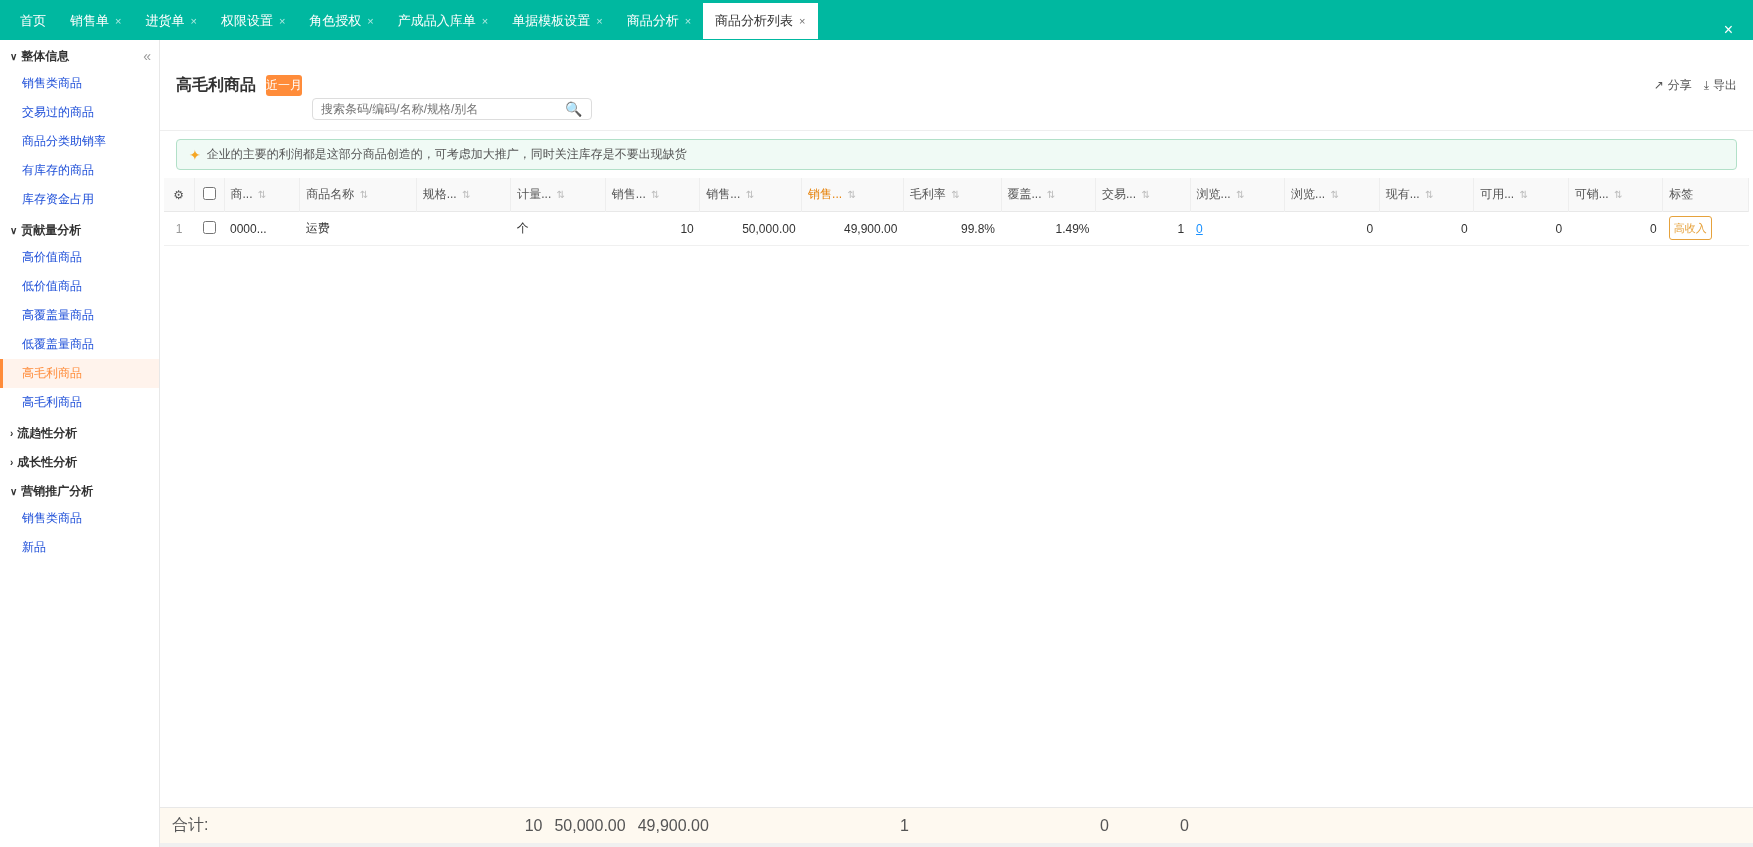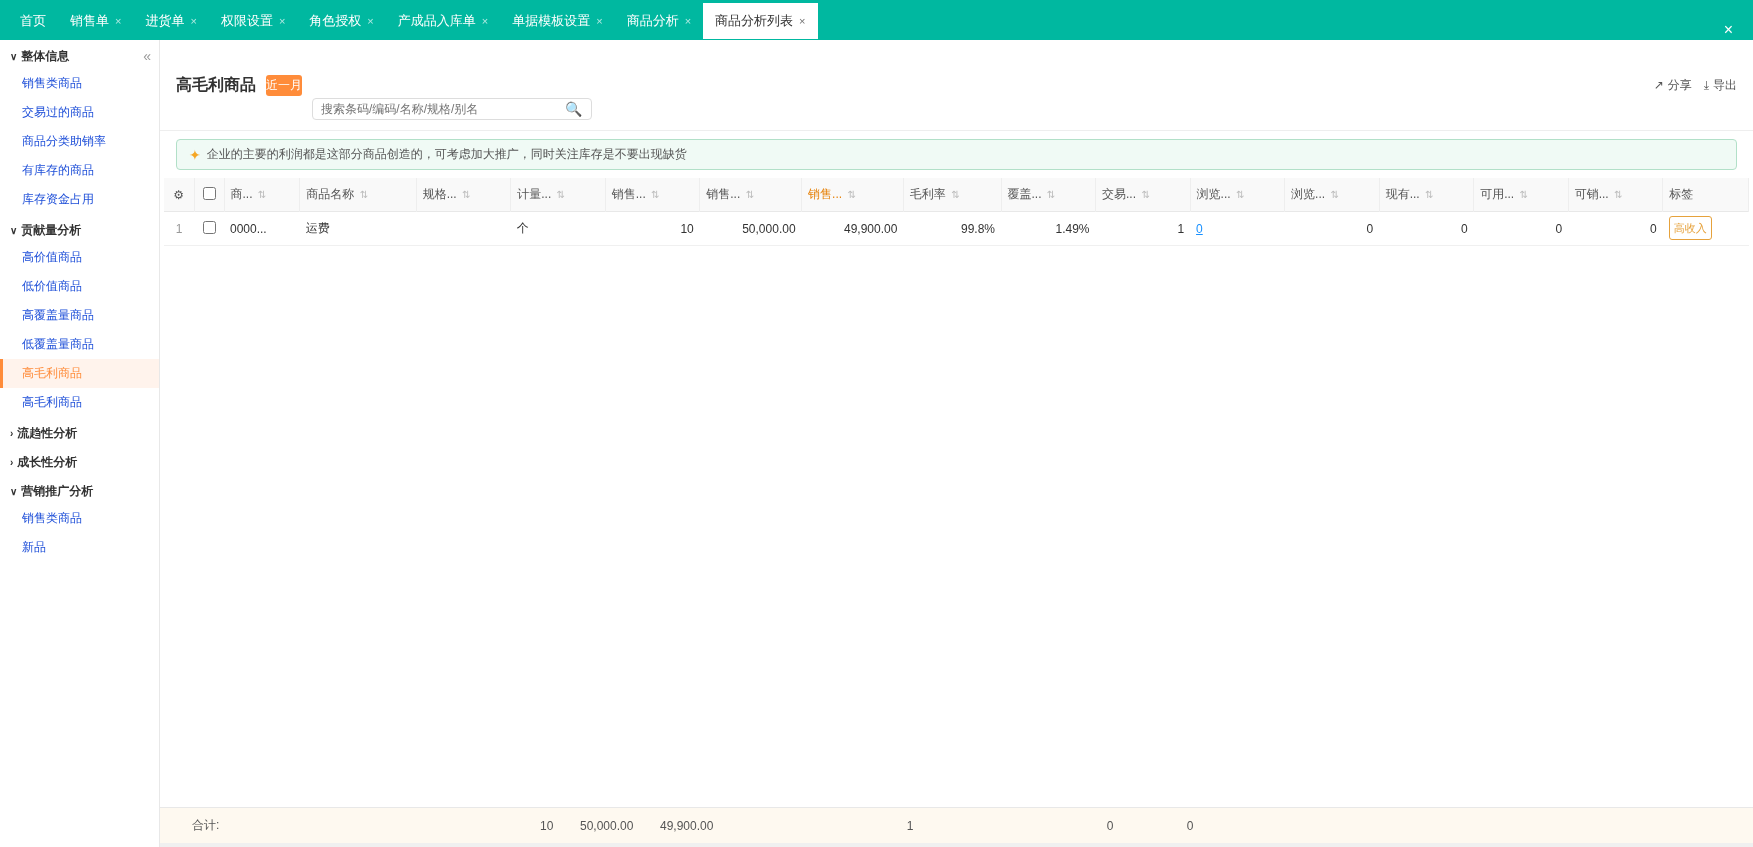--- a/index.html
+++ b/index.html
@@ -209,23 +209,23 @@
       color: #333;
       white-space: nowrap;
     }
     .tag-high { color: #e6a23c; font-size: 11px; border: 1px solid #e6a23c; padding: 5px 4px; border-radius: 3px; }
 
     
     .table-footer {
       display: flex;
       align-items: center;
       border-top: 1px solid #e8e8e8;
-      padding: 8px 32px;
+      padding: 8px 12px;
       background: #fef9f0;
-      font-size: 12px;
+      font-size: 16px;
       color: #555;
       flex-shrink: 0;
       height: 36px;
     }
     .footer-values {
       display: flex;
       gap: 0;
     }
     .footer-val {
       min-width: 80px;

